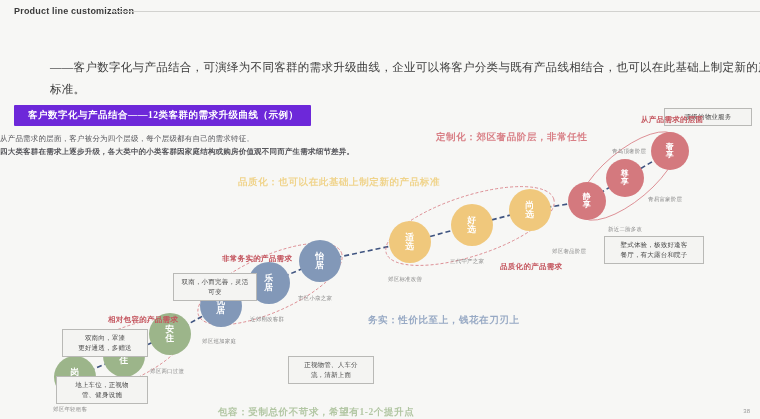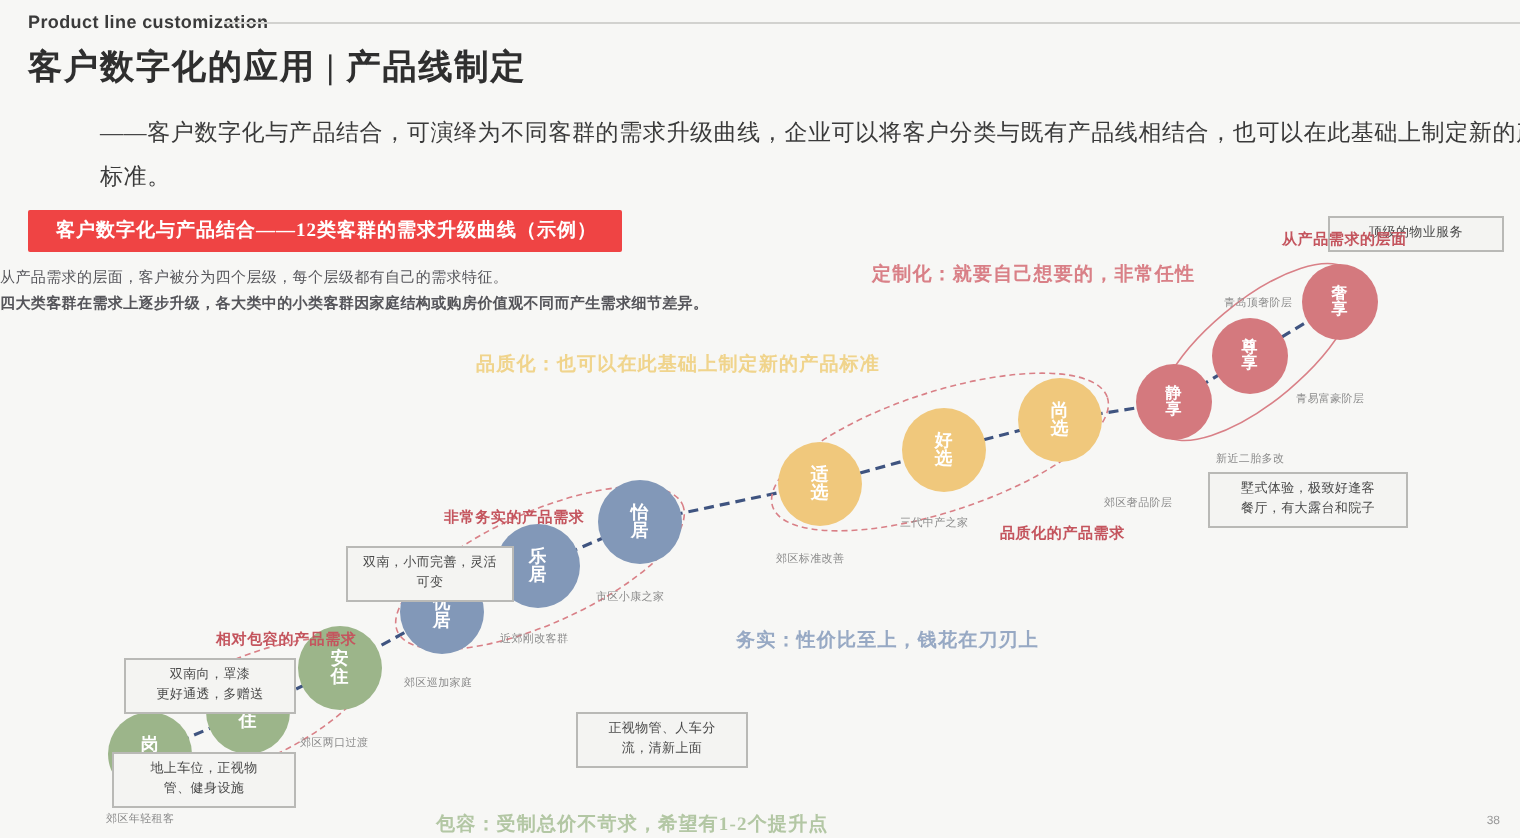--- a/index.html
+++ b/index.html
@@ -23,21 +23,21 @@
   .title{
     position:absolute;left:14px;top:22px;
     font-size:17px;font-weight:bold;color:#2f2f2f;letter-spacing:1px;
   }
   .subtitle{
     position:absolute;left:14px;top:56px;width:740px;
     font-size:11.5px;color:#3a3a3a;line-height:22px;letter-spacing:.3px;margin-left:36px;
   }
   .pinkbar{
     position:absolute;left:14px;top:105px;
-    background:#ef4444;color:#ffffff;
+    background:#6d28d9;color:#ffffff;
     font-size:9.5px;font-weight:bold;letter-spacing:.5px;
     padding:4px 12px 4px 14px;border-radius:1px;
   }
   .note{
     position:absolute;left:0;font-size:7.5px;color:#55555a;letter-spacing:.2px;
   }
   .note.l1{top:134px;}
   .note.l2{top:147px;font-weight:bold;}
 
   
@@ -74,21 +74,20 @@
     font-family:"Liberation Sans","DejaVu Sans",sans-serif;
   }
 </style>
 </head>
 <body>
 
 <div class="slide">
 
   <div class="eyebrow">Product line customization</div>
   <div class="rule"></div>
-  <div class="title">客户数字化的应用 | 产品线制定</div>
   <div class="subtitle">——客户数字化与产品结合，可演绎为不同客群的需求升级曲线，企业可以将客户分类与既有产品线相结合，也可以在此基础上制定新的产品标准。</div>
   <div class="pinkbar">客户数字化与产品结合——12类客群的需求升级曲线（示例）</div>
   <div class="note l1">从产品需求的层面，客户被分为四个层级，每个层级都有自己的需求特征。</div>
   <div class="note l2">四大类客群在需求上逐步升级，各大类中的小类客群因家庭结构或购房价值观不同而产生需求细节差异。</div>
 
   <div class="chart">
     <svg id="chart-svg" width="760" height="301">
         <polyline points="75,259 124,238 170,216 221,188 269,165 320,143 410,124 472,107 530,92 587,83 625,60 670,33" fill="none" stroke="#3f5480" stroke-width="1.6" stroke-dasharray="5,3"></polyline>
         <ellipse cx="122" cy="238" rx="70" ry="26" fill="none" stroke="#d98087" stroke-width="0.8" stroke-dasharray="3,2" transform="rotate(-24 122 238)"></ellipse>
         <ellipse cx="270" cy="166" rx="78" ry="28" fill="none" stroke="#d98087" stroke-width="0.8" stroke-dasharray="3,2" transform="rotate(-24 270 166)"></ellipse>
@@ -165,18 +164,18 @@
 更好通透，多赠送</div>
         <div class="callout" style="left: 56px; top: 258px; width: 80px; white-space: pre-line;">地上车位，正视物
 管、健身设施</div>
         <div class="gtag red" style="left: 108px; top: 197px; color: rgb(196, 85, 94);">相对包容的产品需求</div>
         <div class="gtag red" style="left: 222px; top: 136px; color: rgb(196, 85, 94);">非常务实的产品需求</div>
         <div class="gtag red" style="left: 500px; top: 144px; color: rgb(196, 85, 94);">品质化的产品需求</div>
         <div class="gtag red" style="left: 641px; top: -3px; color: rgb(196, 85, 94);">从产品需求的层面</div>
         <div class="stmt" style="left: 218px; top: 288px; color: rgb(179, 199, 164);">包容：受制总价不苛求，希望有1-2个提升点</div>
         <div class="stmt" style="left: 368px; top: 196px; color: rgb(151, 169, 196);">务实：性价比至上，钱花在刀刃上</div>
         <div class="stmt" style="left: 238px; top: 58px; color: rgb(240, 212, 140);">品质化：也可以在此基础上制定新的产品标准</div>
-        <div class="stmt" style="left: 436px; top: 13px; color: rgb(217, 128, 135);">定制化：就要自己想要的，非常任性</div>
+        <div class="stmt" style="left: 436px; top: 13px; color: rgb(217, 128, 135);">定制化：郊区奢品阶层，非常任性</div>
       </div>
   </div>
 
   <div class="pageno">38</div>
 </div>
 
 </body></html>

